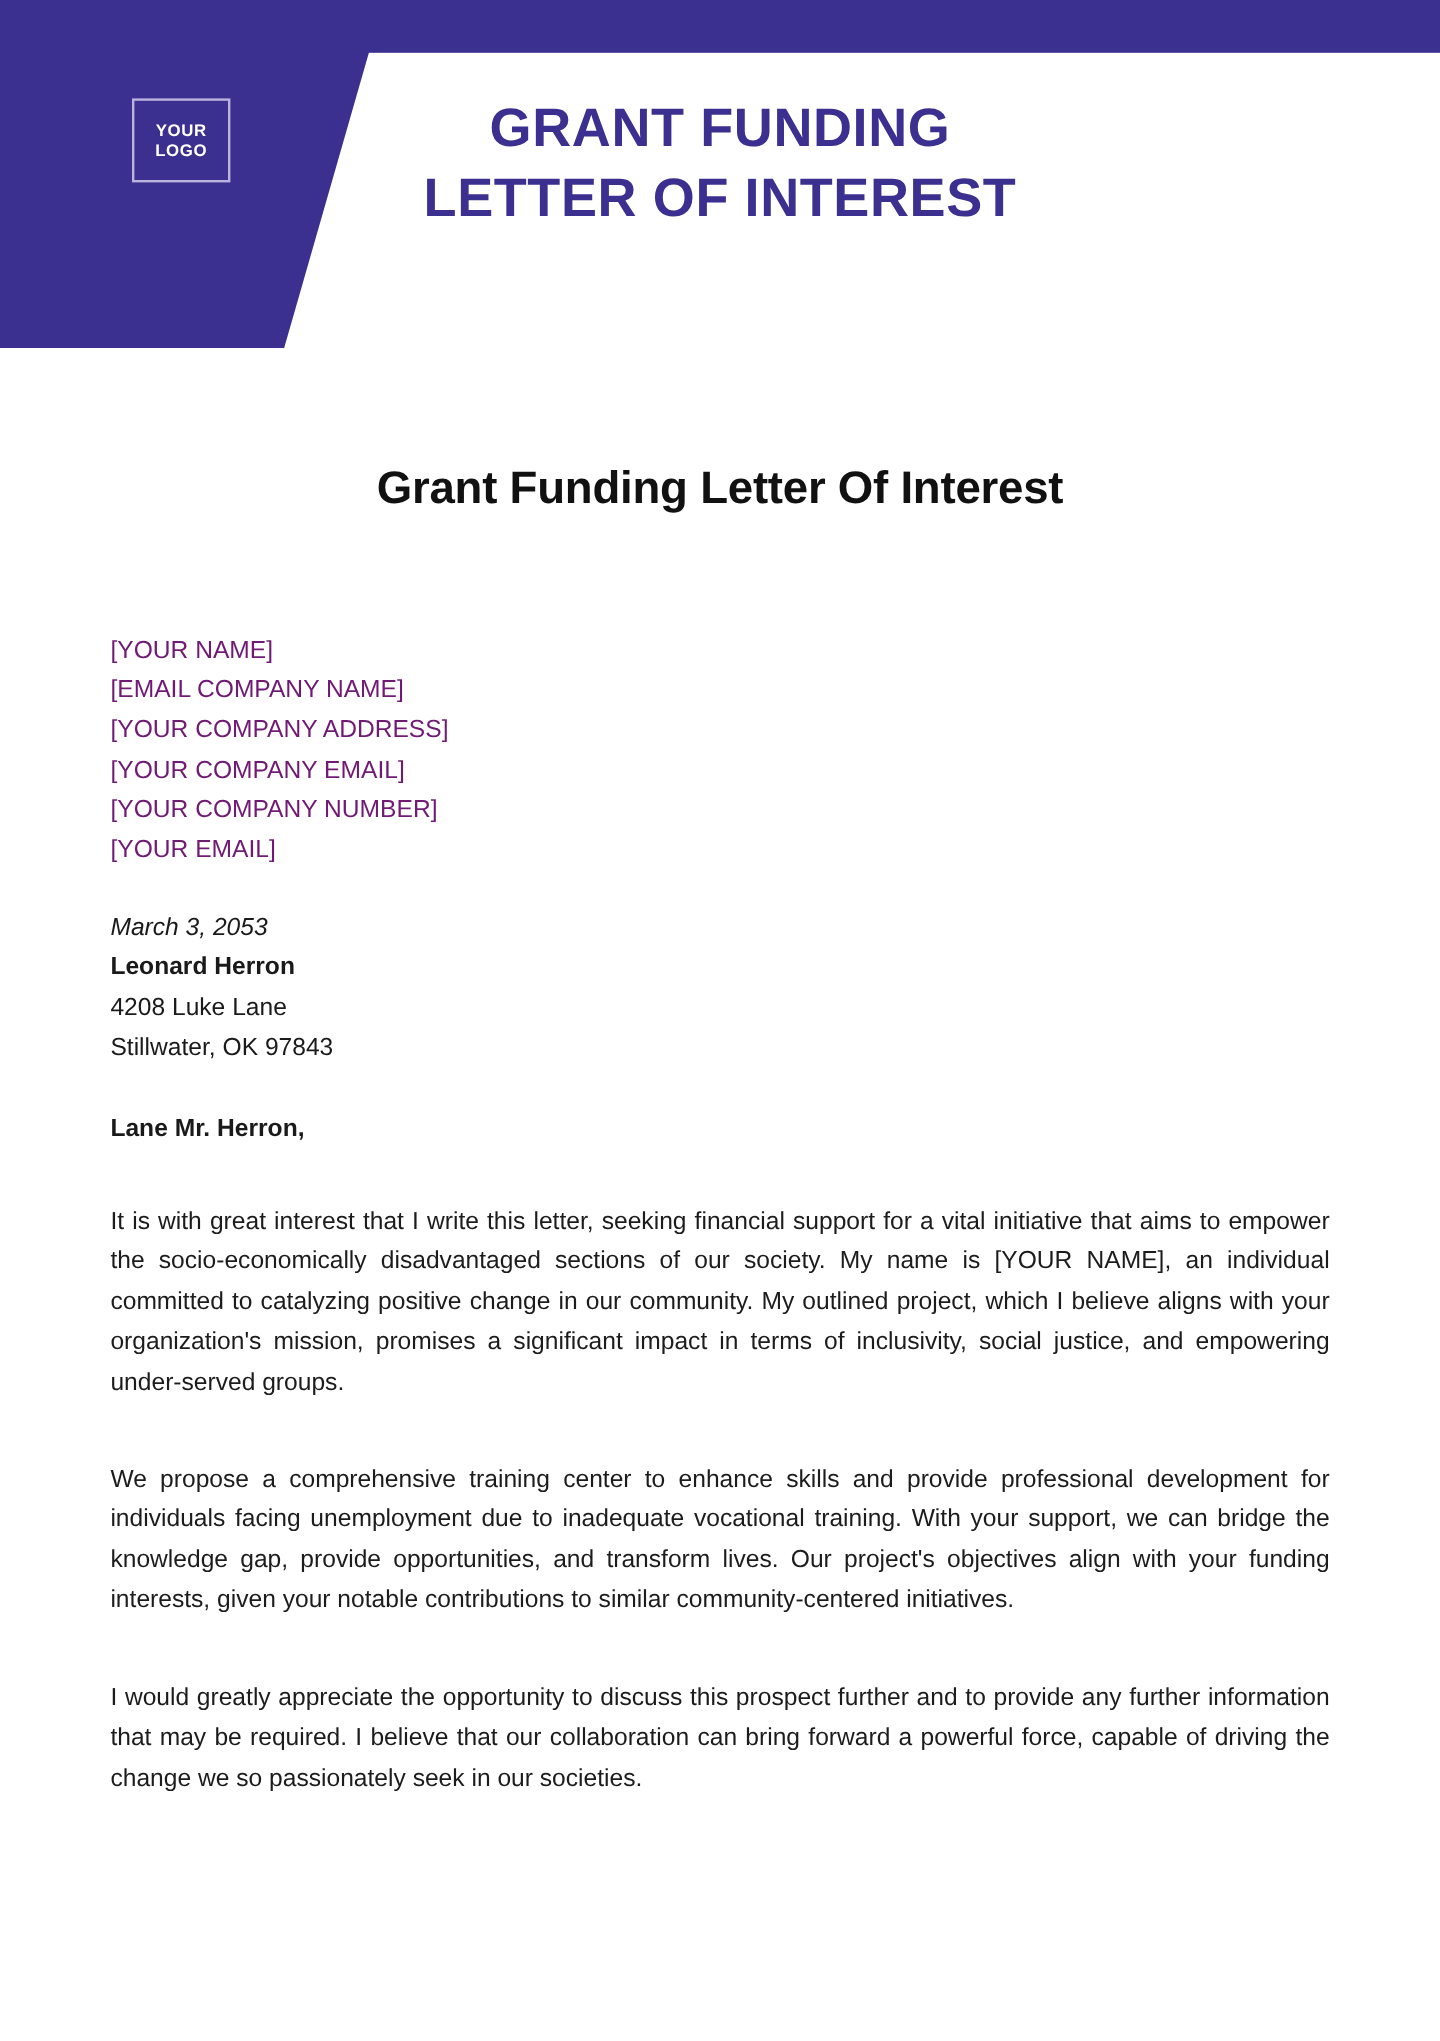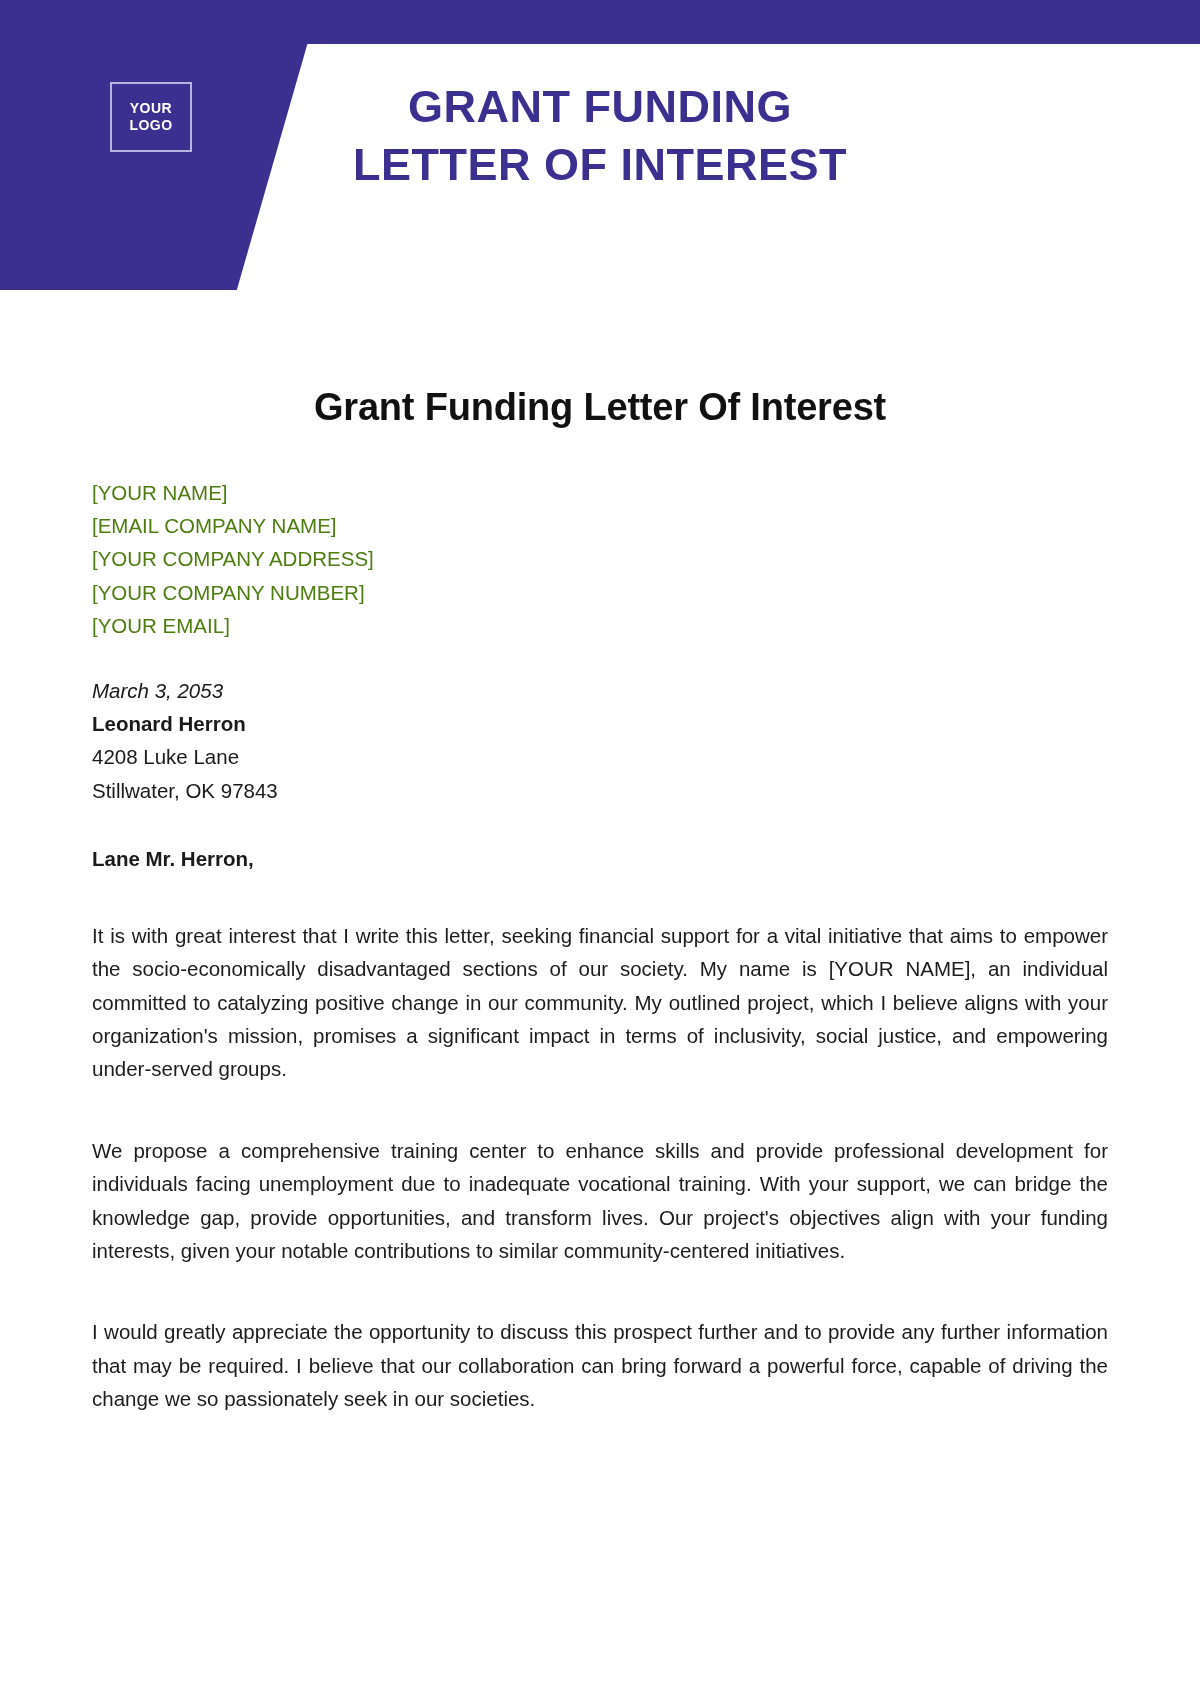--- a/index.html
+++ b/index.html
@@ -77,24 +77,24 @@
   .doc-title {
     text-align: center;
     font-size: 38px;
     font-weight: bold;
     color: #111111;
     margin: 96px 0 0 0;
     letter-spacing: -0.2px;
   }
 
   .block {
-    margin-top: 47px;
+    margin-top: 96px;
     font-size: 20.5px;
     line-height: 1.62;
-    color: #4d7c0f;
+    color: #701a75;
   }
   .block .line {
     white-space: pre;
   }
 
   .date-block {
     margin-top: 32px;
     font-size: 20.5px;
     line-height: 1.62;
     font-style: italic;
@@ -139,20 +139,21 @@
 </div>
 
 <div class="page">
 
   <h1 class="doc-title">Grant Funding Letter Of Interest</h1>
 
   <div class="block">
     <div class="line">[YOUR NAME]</div>
     <div class="line">[EMAIL COMPANY NAME]</div>
     <div class="line">[YOUR COMPANY ADDRESS]</div>
+    <div class="line">[YOUR COMPANY EMAIL]</div>
     <div class="line">[YOUR COMPANY NUMBER]</div>
     <div class="line">[YOUR EMAIL]</div>
   </div>
 
   <div class="date-block">March 3, 2053</div>
 
   <div class="recipient-block">
     <div class="name">Leonard Herron</div>
     <div>4208 Luke Lane</div>
     <div>Stillwater, OK 97843</div>

